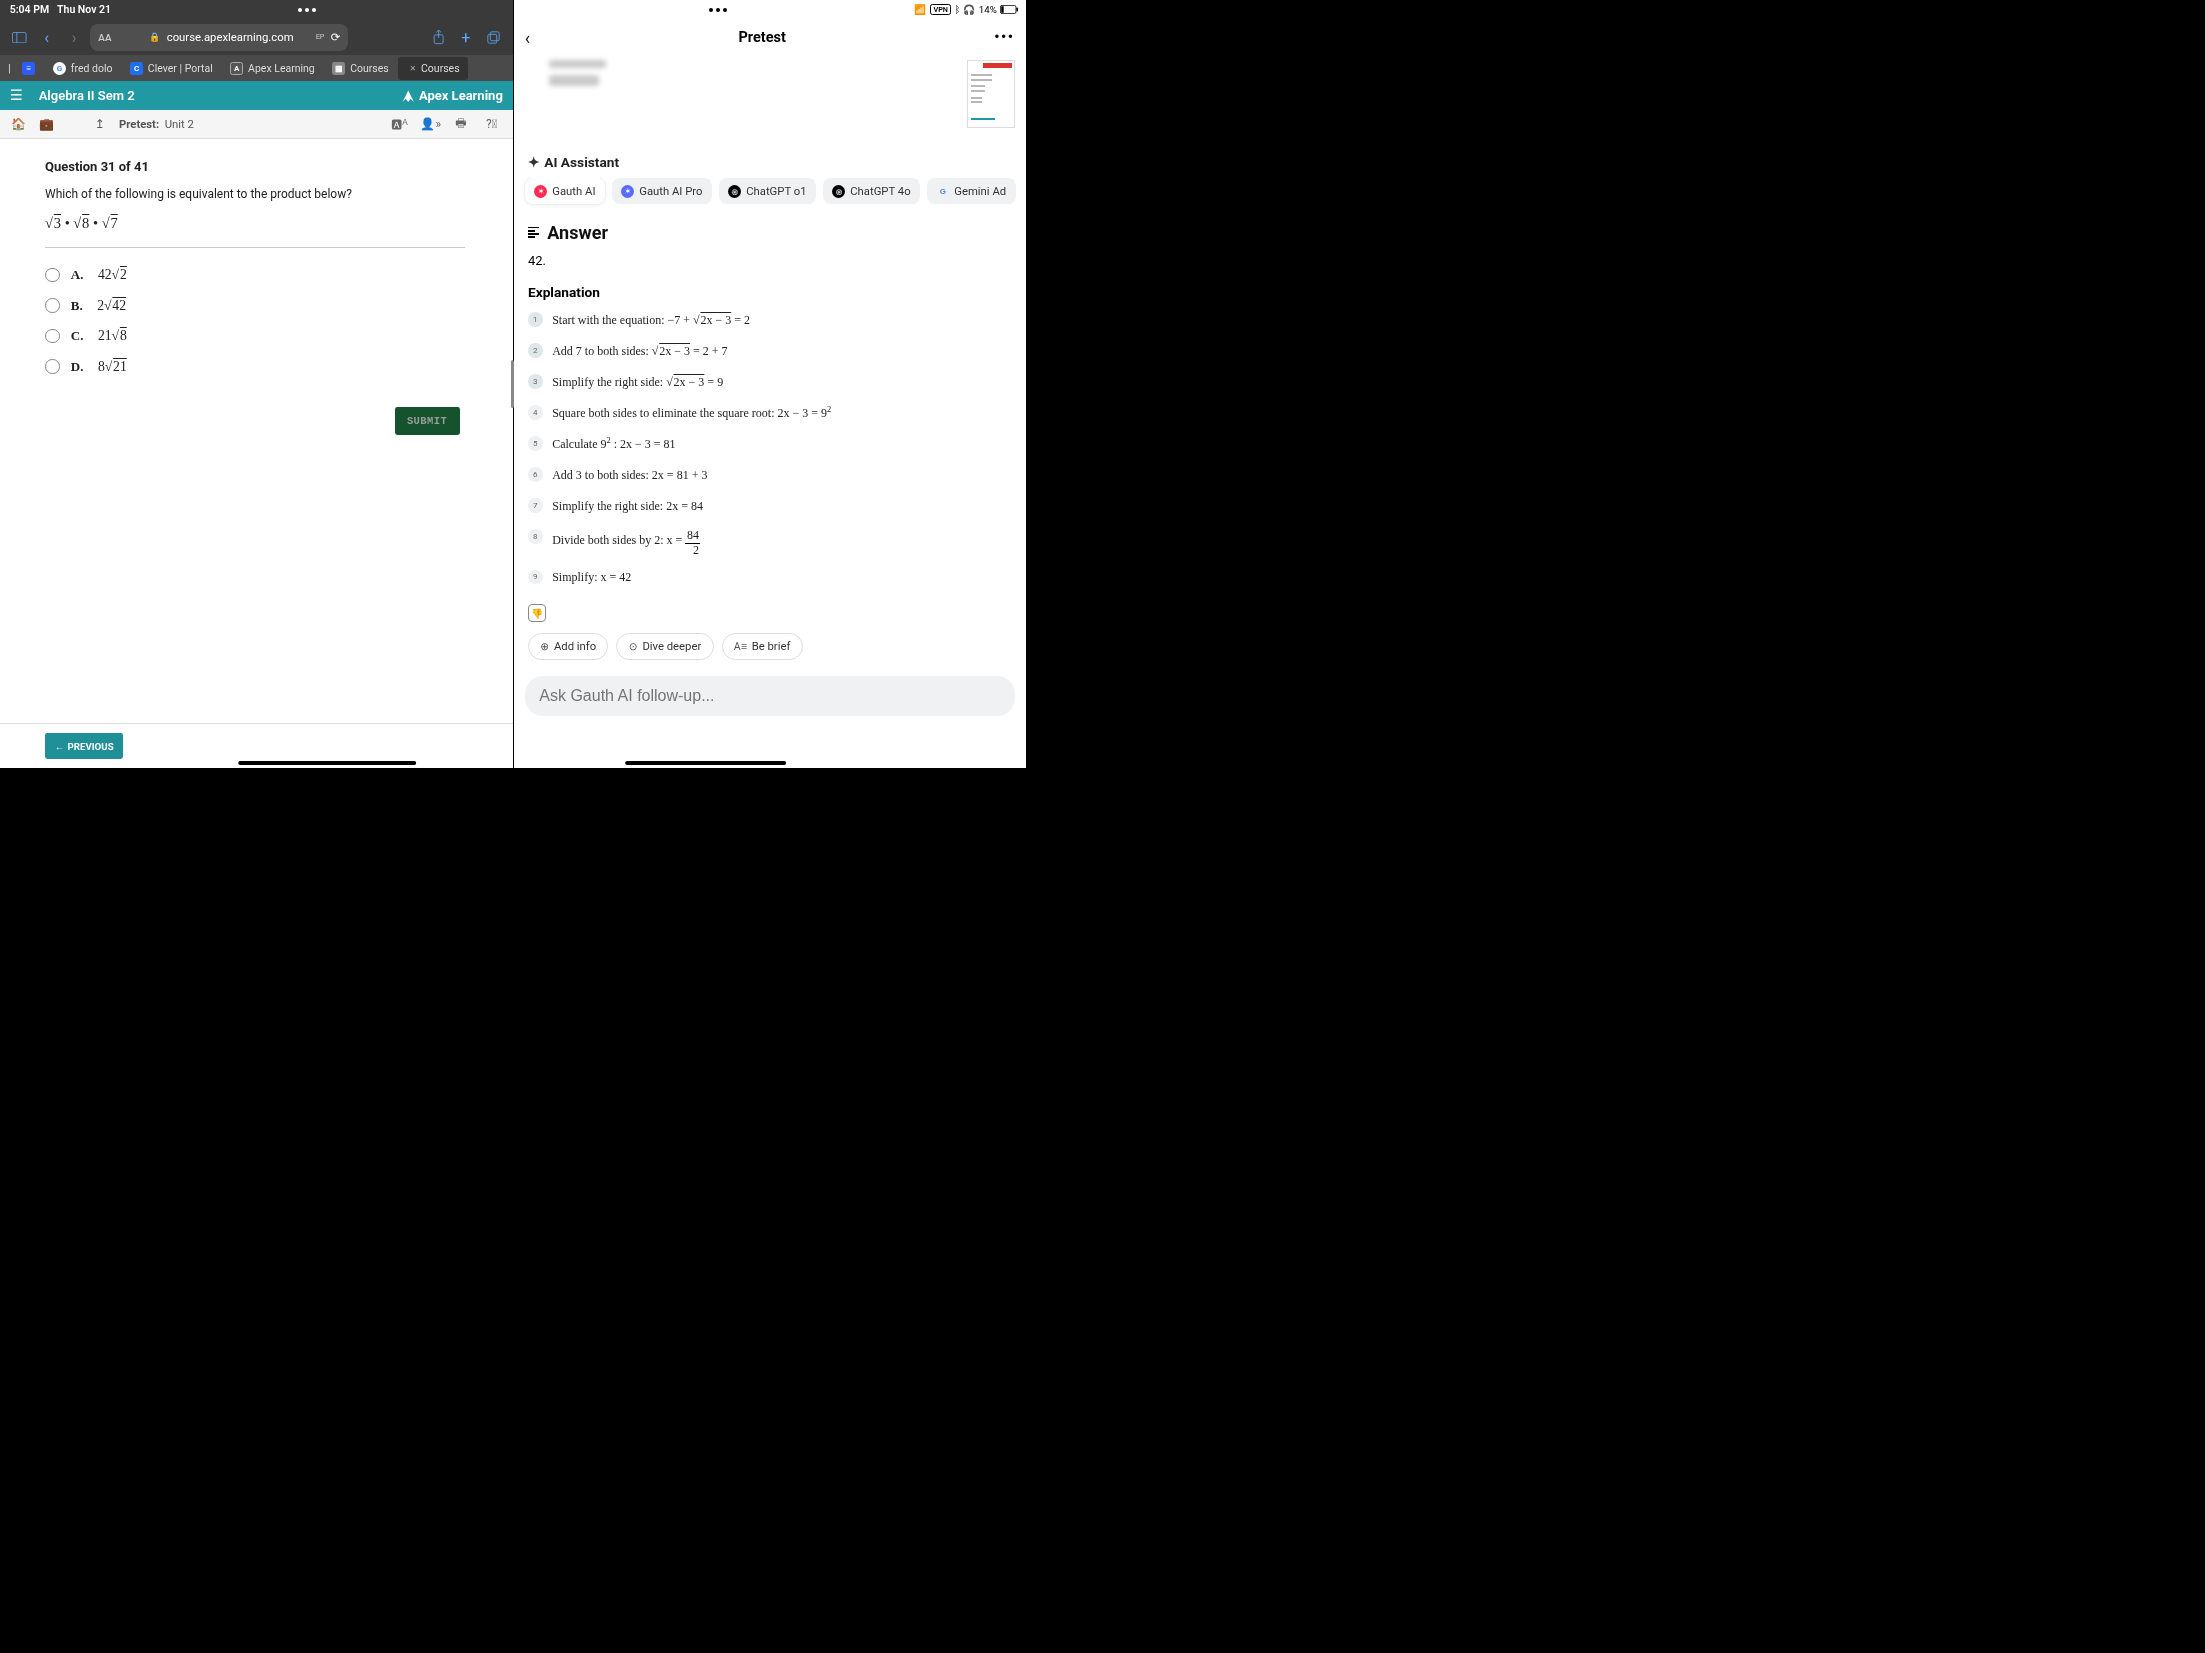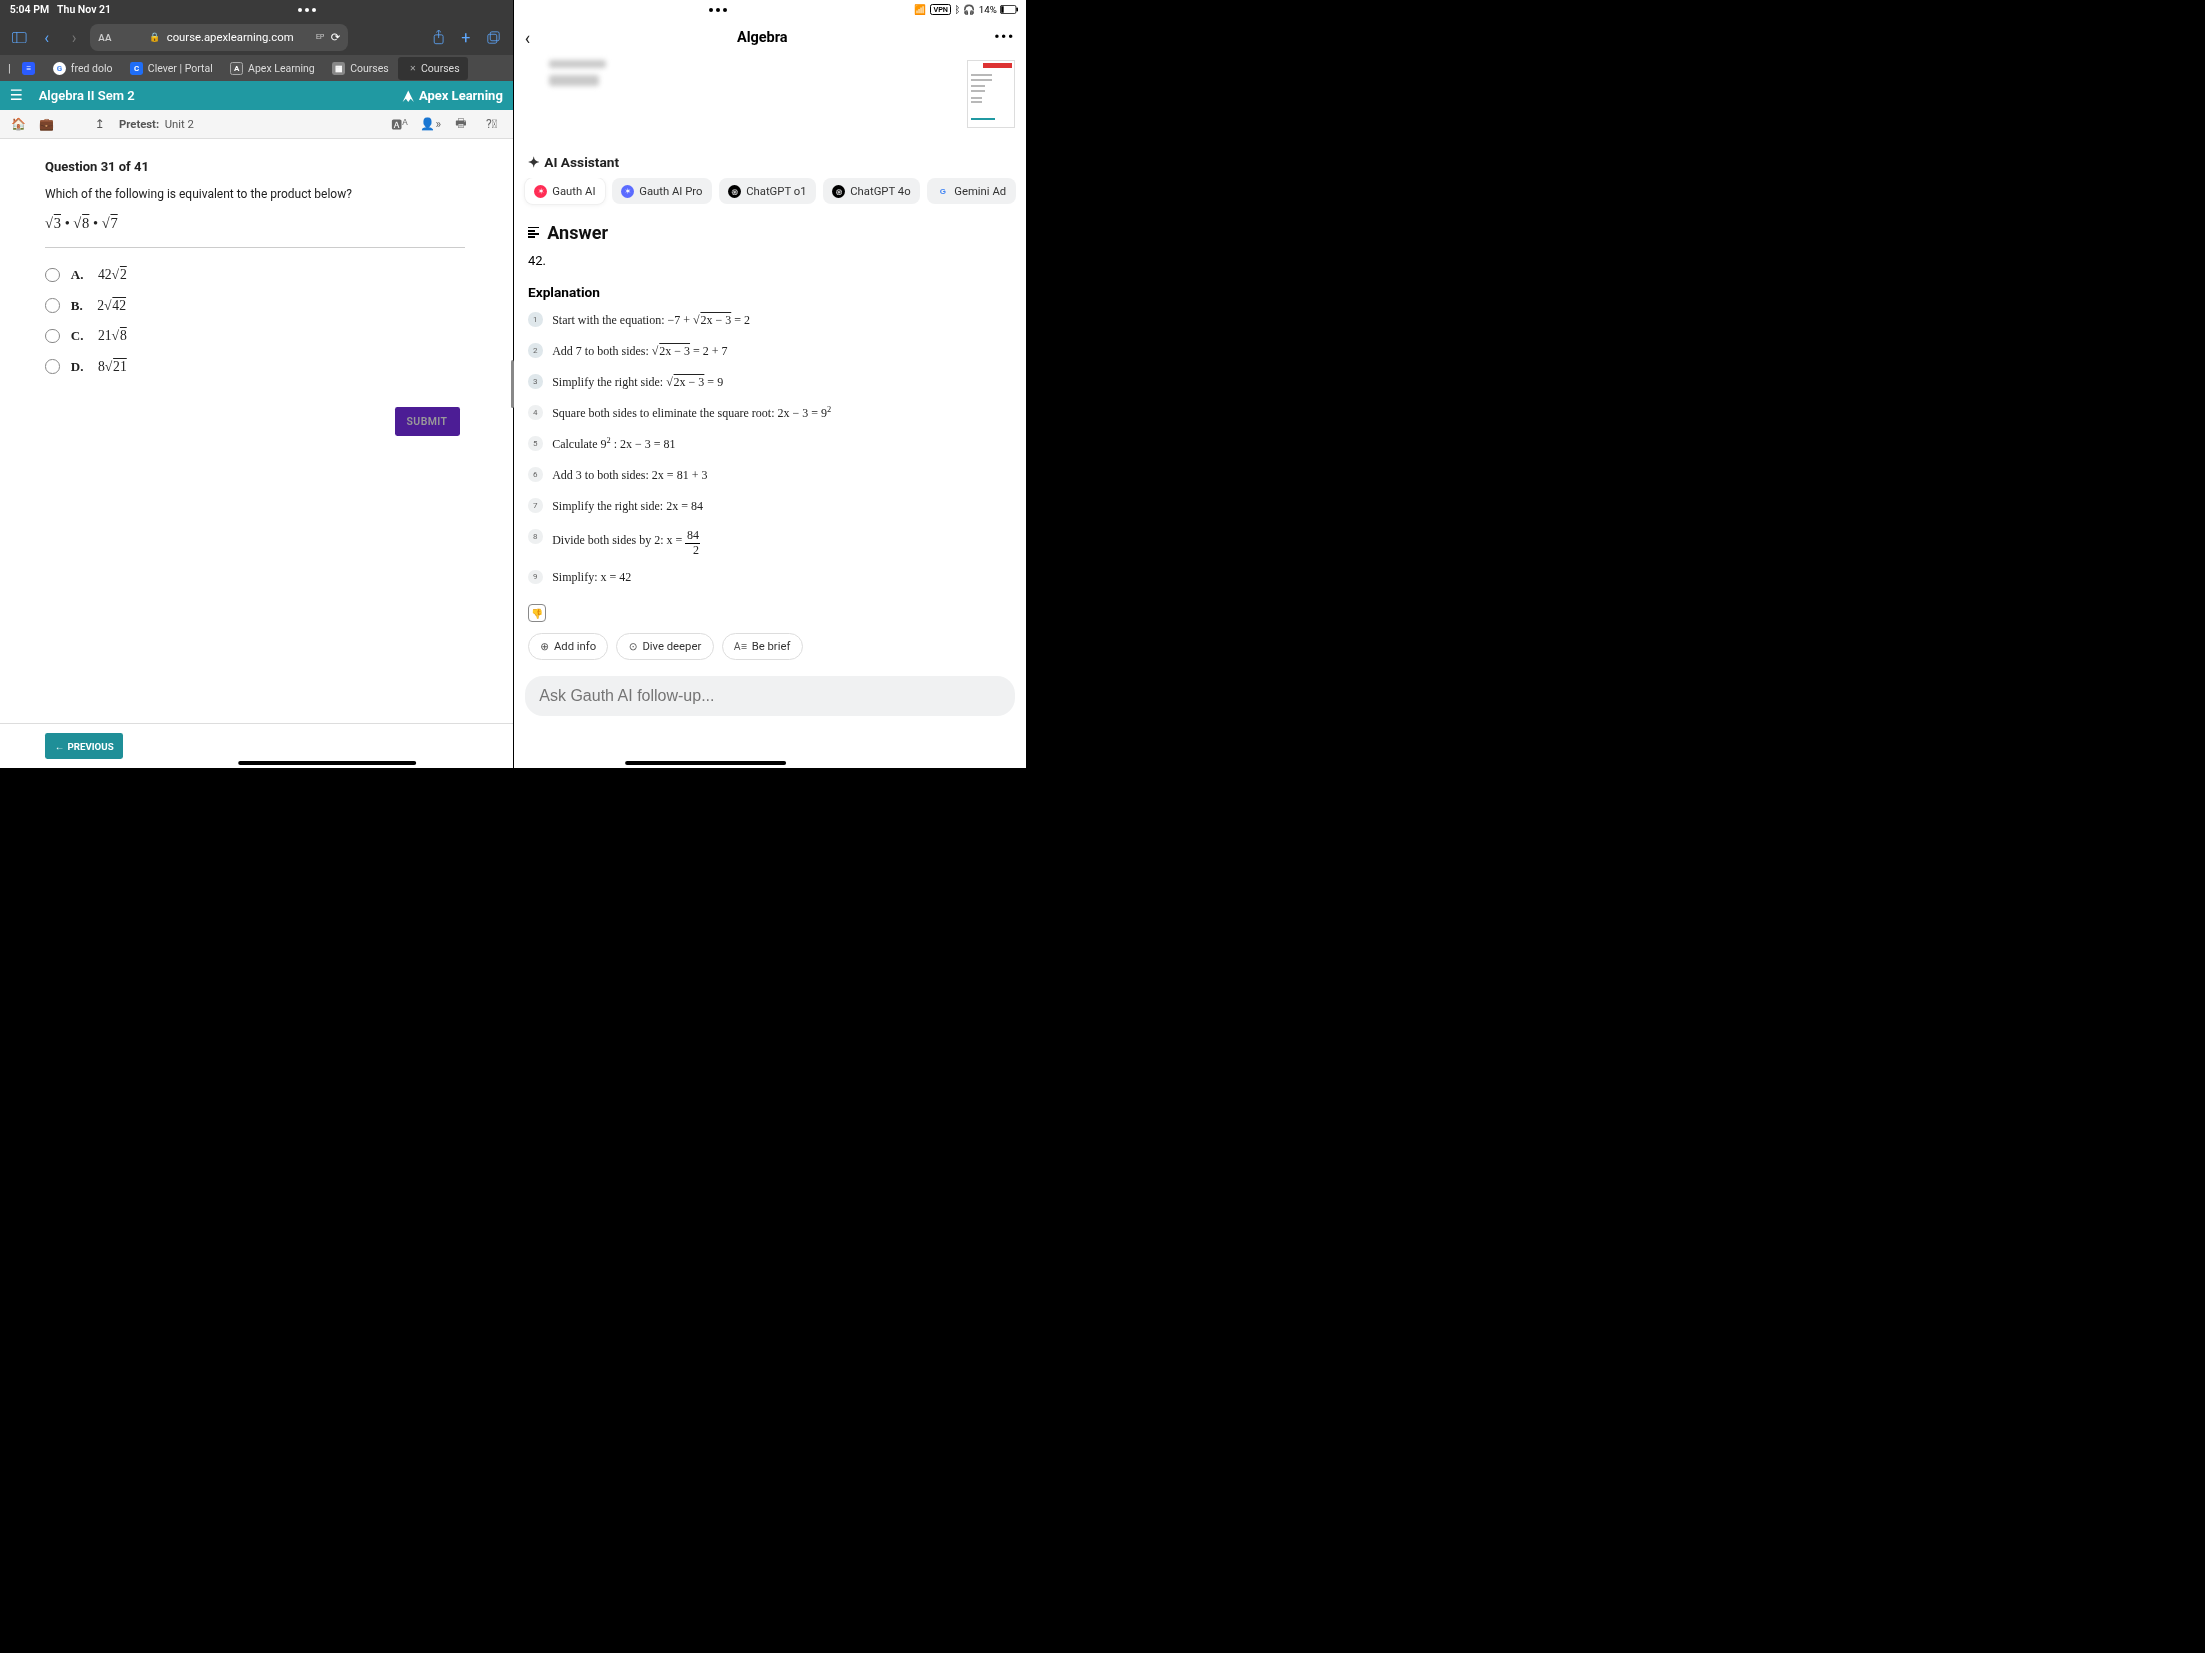--- a/index.html
+++ b/index.html
@@ -50,21 +50,21 @@
 .q-expr { font-size:14.5px; font-family: Georgia, "Times New Roman", serif; margin-bottom:3.2px;}
 .q-hr { border:none; border-top:0.8px solid #ccc; margin: 14.5px 0 19.4px 0; width: 420px;}
 .choices { display:flex; flex-direction:column; gap:14.5px;}
 .choice { display:flex; align-items:center; gap:11.3px; font-size:13px;}
 .radio { width:14.5px; height:14.5px; border:1.6px solid #888; border-radius:50%;}
 .choice .lab { font-weight:700; font-family: Georgia, serif; margin-right:3.2px;}
 .choice .val { font-family: Georgia, "Times New Roman", serif; font-size:13.7px;}
 .sqrt { display:inline-block; position:relative;}
 .sqrt::before { content:"√"; }
 .sqrt .rad { text-decoration: overline; padding-left:0.8px;}
-.submit-btn { margin-top:32px; margin-left:auto; width:65px; text-align:center; background:#4c1d95; color:#9a9a9a; font-size:10.5px; font-weight:600; letter-spacing:0.4px; padding:8px 0; border-radius:2.4px;}
+.submit-btn { margin-top:32px; margin-left:auto; width:65px; text-align:center; background:#14532d; color:#9a9a9a; font-size:10.5px; font-weight:600; letter-spacing:0.4px; padding:8px 0; border-radius:2.4px;font-family:Liberation Mono, monospace;}
 .bottom-bar { position:absolute; bottom:0; left:0; right:0; height:45px; border-top:0.8px solid #ddd; background:#fff; display:flex; align-items:center; padding:0 45px;}
 .prev-btn { background:#1f8f98; color:#fff; font-size:9.7px; font-weight:700; padding:7.3px 9.7px; border-radius:2.4px; display:flex; align-items:center; gap:3.2px;}
 
 .home-ind-left { position:absolute; bottom:3.2px; left:50%; width:178px; height:4px; background:#000; border-radius:2.4px; transform:translateX(-10%);}
 
 
 .r-status { height:19.4px; display:flex; align-items:center; justify-content:space-between; padding:0 8px; font-size:9.7px; color:#000;}
 .r-status .dots { display:flex; gap:3.2px;}
 .r-status .dots span { width:4px; height:4px; background:#000; border-radius:50%;}
 .r-status .battery { display:flex; align-items:center; gap:3.2px;}
@@ -286,21 +286,21 @@
       <svg width="18" height="9" viewBox="0 0 22 11">
           <rect x="0.5" y="0.5" width="19" height="10" rx="2" stroke="#000" fill="none"></rect>
           <rect x="1.5" y="1.5" width="3" height="8" fill="#000"></rect>
           <rect x="20" y="3" width="2" height="5" rx="1" fill="#000"></rect>
         </svg>
     </div>
   </div>
 
   <div class="r-header">
     <span class="back">‹</span>
-    <span class="title">Algebra</span>
+    <span class="title">Pretest</span>
     <span class="more">•••</span>
   </div>
 
   <div class="r-preview">
     <div class="blurred">
       <div class="blur-line"></div>
       <div class="blur-line b2"></div>
     </div>
     <div class="thumb">
       <div class="red"></div>

